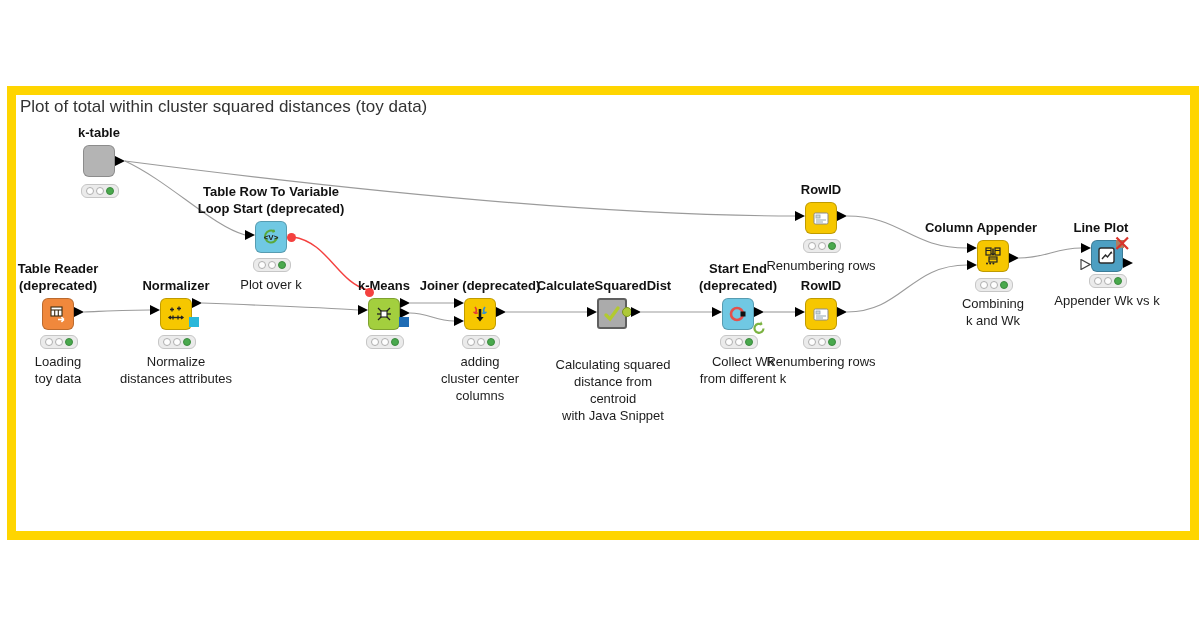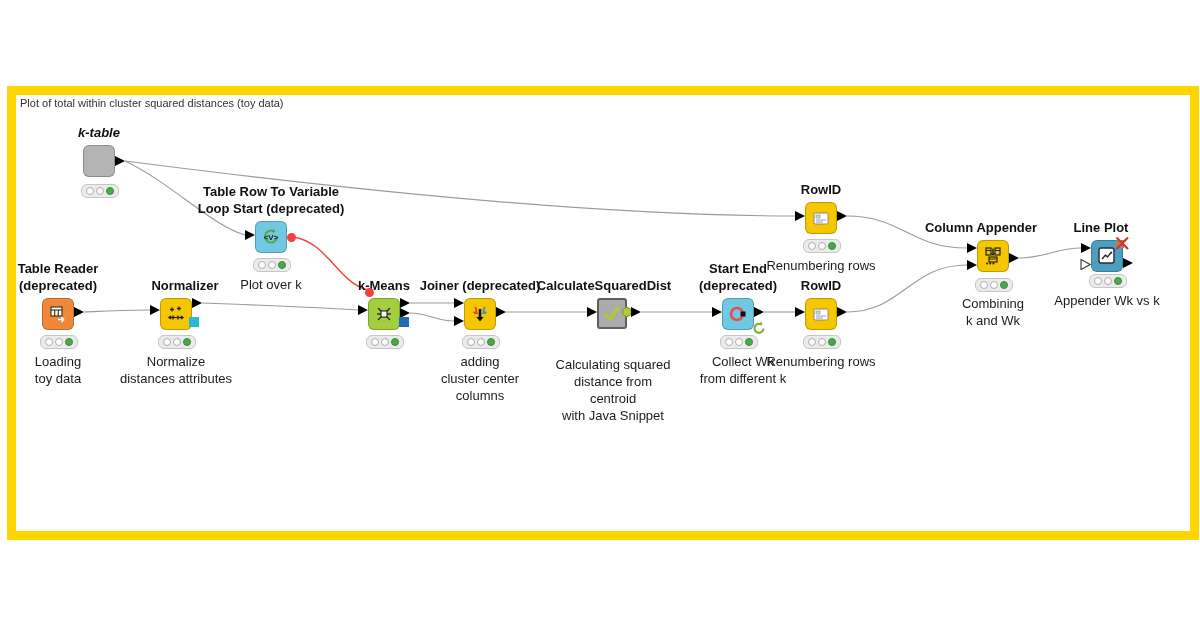--- a/index.html
+++ b/index.html
@@ -1,20 +1,20 @@
 <!DOCTYPE html>
 <html><head>
 <meta charset="utf-8">
 <style>
   html,body{margin:0;padding:0;background:#fff;}
   #canvas{position:relative;width:1200px;height:630px;background:#fff;overflow:hidden;
           font-family:"Liberation Sans", sans-serif;}
   .frame{position:absolute;left:7px;top:86px;width:1192px;height:454px;box-sizing:border-box;
          border:9px solid #ffd500;background:#fff;}
-  .ann-title{position:absolute;left:20px;top:97px;font-size:11px;color:#333;white-space:nowrap;}
+  .ann-title{position:absolute;left:20px;top:97px;font-size:17px;color:#333;white-space:nowrap;}
   svg.wires{position:absolute;left:0;top:0;z-index:1;}
   .wire{stroke:#9b9b9b;stroke-width:1.1;fill:none;}
   .wire-red{stroke:#f4413f;stroke-width:1.4;fill:none;}
   .node-group{position:absolute;z-index:2;}
   .node-box{position:absolute;left:0;top:0;width:32px;height:32px;border-radius:6px;
             box-sizing:border-box;border:1px solid rgba(0,0,0,.22);
             display:flex;align-items:center;justify-content:center;}
   .meta-box{width:30px;height:31px;border-radius:3px;border:2px solid #5f5f5f;background:#ababab;}
   .lbl{position:absolute;left:16px;transform:translateX(-50%);text-align:center;
        font-weight:bold;font-size:13px;line-height:17px;white-space:pre;color:#111;}
@@ -50,21 +50,21 @@
     <path class="wire" d="M506,312 L587,312"></path>
     <path class="wire" d="M641,312 L712,312"></path>
     <path class="wire" d="M764,312 L795,312"></path>
     <path class="wire" d="M847,312 C 902,312 910,265 967,265"></path>
     <path class="wire" d="M847,216 C 902,216 910,248 967,248"></path>
     <path class="wire" d="M1019,258 C 1045,258 1056,248 1081,248"></path>
     <path class="wire-red" d="M293,237 C 328,242 338,283 368,290"></path>
   </svg>
 
   <div class="node-group" style="left:83px;top:145px;">
-    <div class="lbl" style="top:-21px;font-style:italic;">k-table</div>
+    <div class="lbl" style="top:-21px;">k-table</div>
     <div class="node-box" style="background:#b4b4b4;"></div>
     <span class="tri" style="left:32px;top:11px;"></span>
     <div class="tl" style="top:39px;">
         <i></i>
         <i></i>
         <i class="g"></i>
       </div>
   </div>
 
   <div class="node-group" style="left:255px;top:221px;">
@@ -105,21 +105,21 @@
     <div class="tl" style="top:37px;">
         <i></i>
         <i></i>
         <i class="g"></i>
       </div>
     <div class="cap" style="top:55px;">Loading
 toy data</div>
   </div>
 
   <div class="node-group" style="left:160px;top:298px;">
-    <div class="lbl" style="top:-21px;margin-left:9px;">Normalizer</div>
+    <div class="lbl" style="top:-21px;">Normalizer</div>
     <div class="node-box" style="background:#f6c700;">
       <svg width="20" height="20" fill="none" stroke="#222" stroke-width="1.3">
         <path d="M6,3.5 v4 M4,5.5 h4"></path>
           <path d="M13,2.5 v4 M11,4.5 h4"></path>
         <path d="M3,13.5 h14"></path>
           <path d="M7,11.5 v4 M12,11.5 v4"></path>
         <path d="M5,12 l-2,1.5 2,1.5 M15,12 l2,1.5 -2,1.5"></path>
       </svg>
     </div>
     <span class="tri" style="left:-10px;top:7px;"></span>

